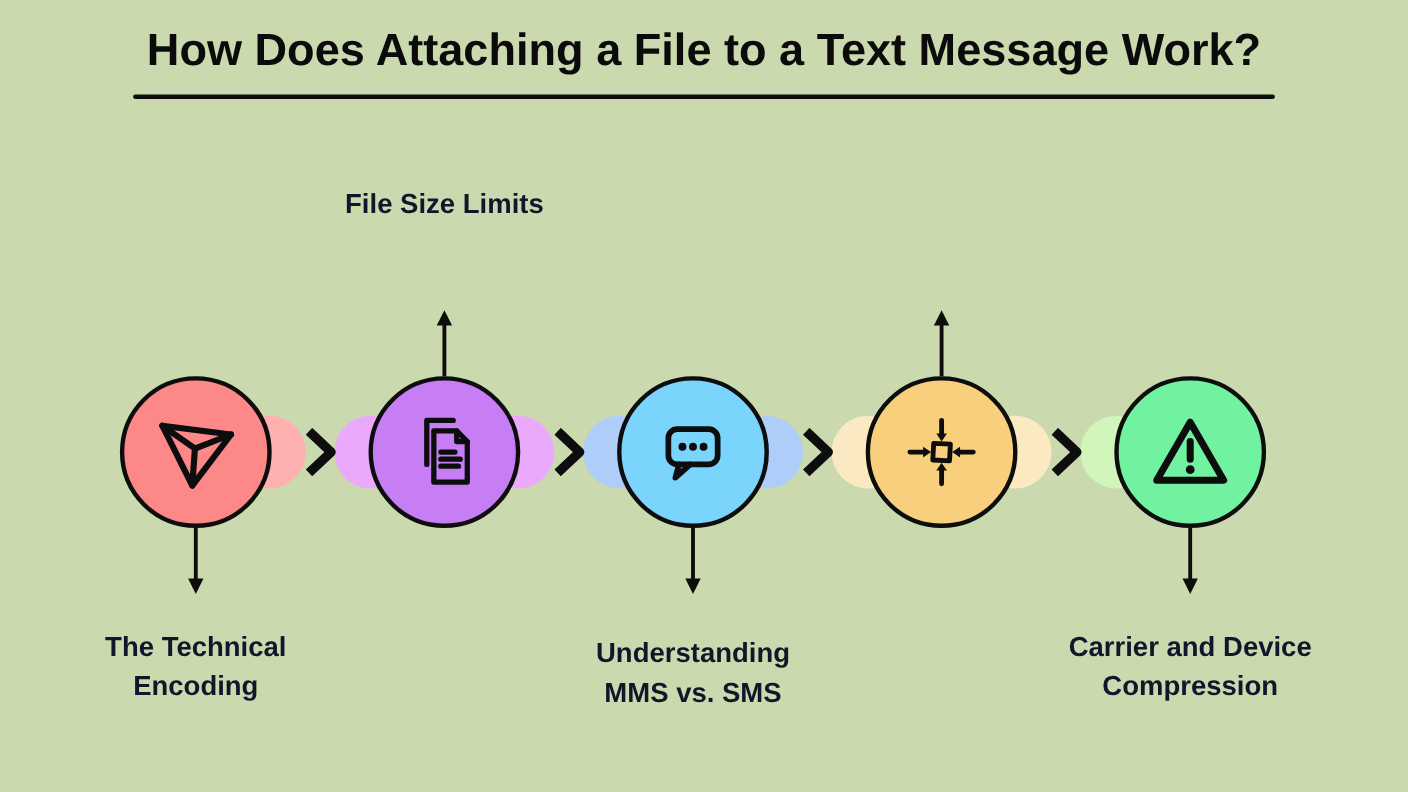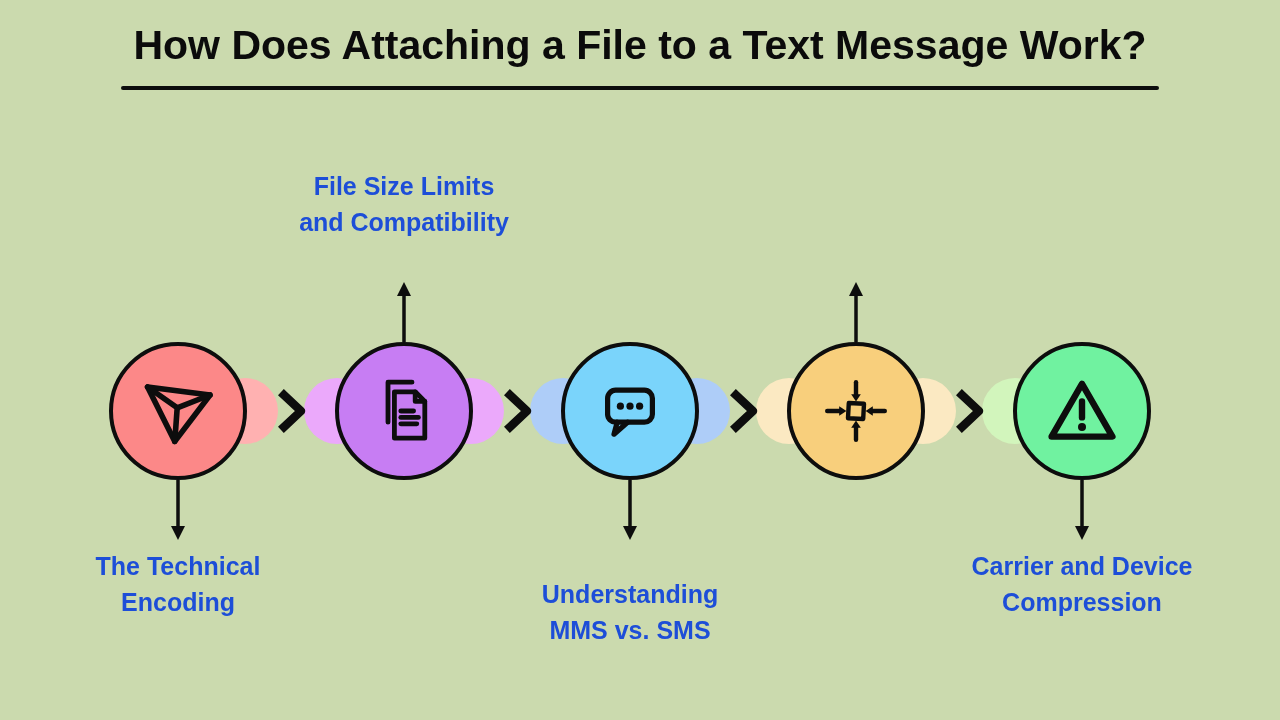--- a/index.html
+++ b/index.html
@@ -57,24 +57,24 @@
   }
   .v-arrow.up{top:280px;}
   .v-arrow.down{top:478px;}
   .step-label{
     position:absolute;
     left:0;width:340px;
     text-align:center;
     font-size:25px;
     font-weight:800;
     line-height:36px;
-    color:#1d4ed8;
+    color:#0f172a;
   }
   .step-label.above{top:168px;}
-  .step-label.below{top:548px;}
+  .step-label.below{top:570px;}
   .step-label.below.mid{top:576px;}
   .chevron{
     position:absolute;
     top:389px;
     width:28px;height:44px;
     z-index:3;
   }
 </style>
 </head>
 <body>
@@ -115,21 +115,20 @@
         <line x1="46" y1="58" x2="68" y2="58"></line>
         <line x1="46" y1="66" x2="66" y2="66"></line>
       </svg>
     </div>
     <svg class="v-arrow up" viewBox="0 0 20 64">
       <line x1="10" y1="62" x2="10" y2="14" stroke="#0d0d0d" stroke-width="3.5"></line>
       <polygon points="10,2 3,16 17,16" fill="#0d0d0d"></polygon>
     </svg>
     <div class="step-label above">
       <div>File Size Limits</div>
-      <div>and Compatibility</div>
     </div>
   </div>
 
   <div class="step" style="left:460px">
     <div class="halo halo-left" style="background-color: rgb(174, 205, 248);"></div>
     <div class="halo halo-right" style="background-color: rgb(174, 205, 248);"></div>
     <div class="circle" style="background-color: rgb(122, 212, 251);">
       <svg viewBox="0 0 100 100" fill="none" stroke="#0d0d0d" stroke-width="6.5" stroke-linejoin="round" stroke-linecap="round">
         <rect x="22" y="24" width="56" height="40" rx="10"></rect>
         <path d="M34 64 L30 79 L47 64"></path>

